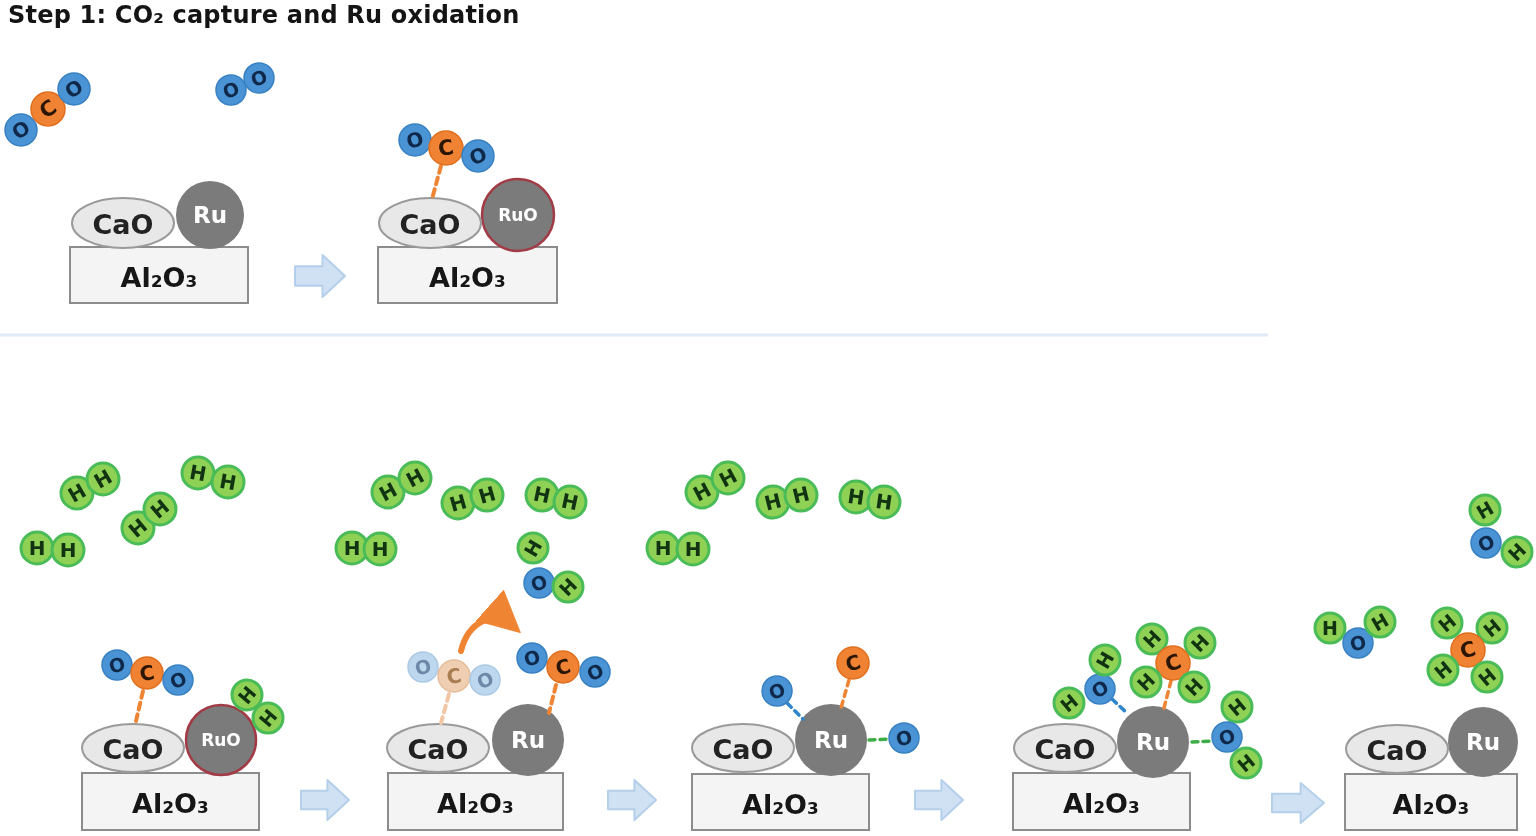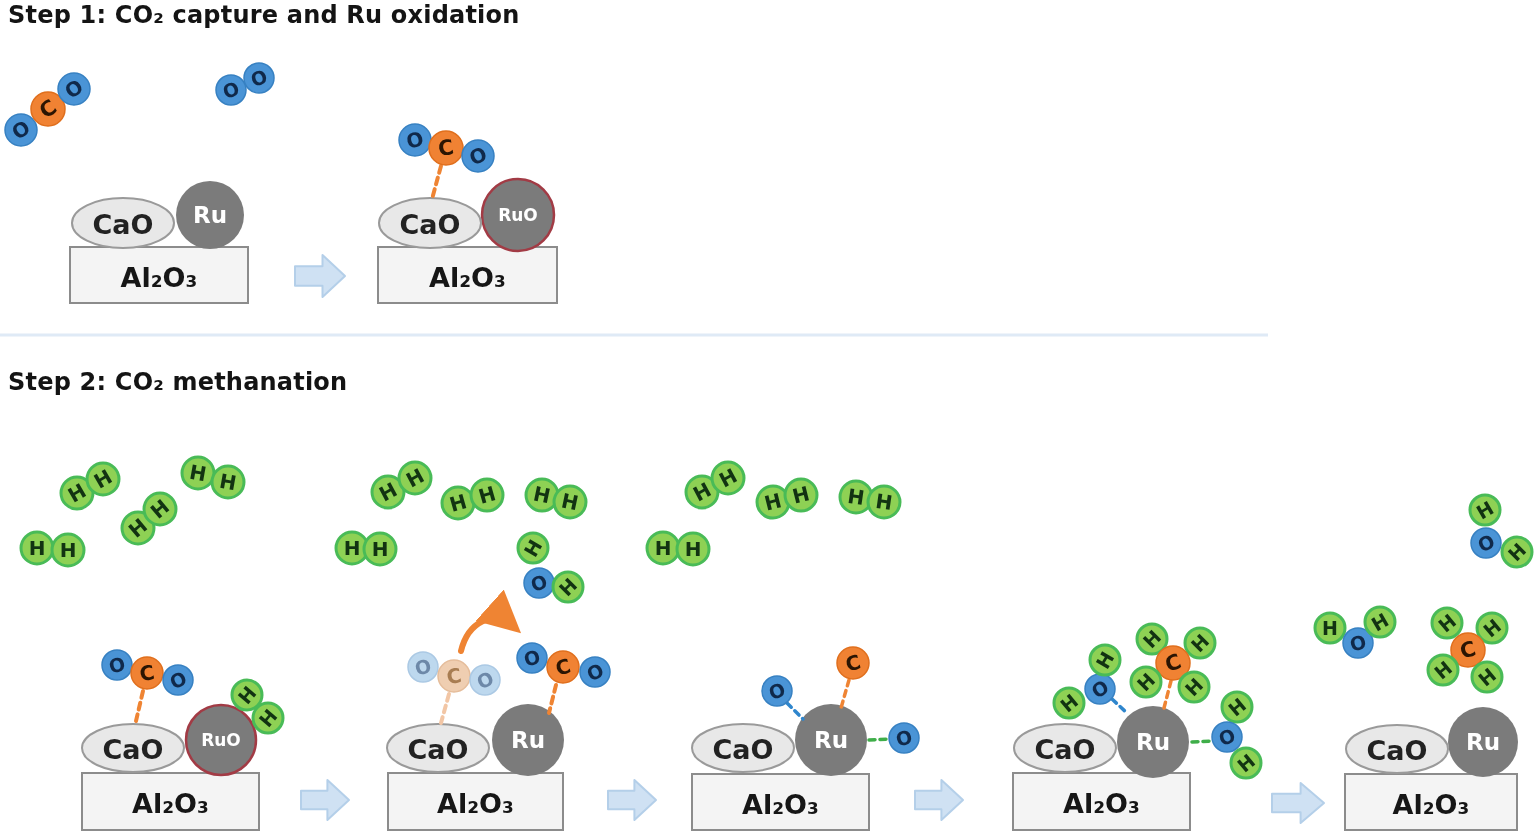--- a/index.html
+++ b/index.html
@@ -8,21 +8,20 @@
   .title{position:absolute;font-weight:bold;font-size:24px;color:#141414;letter-spacing:0.2px;}
   #t1{left:8px;top:1px;}
   #t2{left:8px;top:368px;}
   #diagram{position:absolute;left:0;top:0;}
 </style>
 </head>
 <body>
 
 <div class="canvas">
   <div class="title" id="t1">Step 1: CO₂ capture and Ru oxidation</div>
-  <div class="title" id="t2">Step 2: CO₂ methanation</div>
   <svg id="diagram" width="1536" height="836" viewBox="0 0 1536 836">
     <defs>
       <marker id="ah" markerWidth="7" markerHeight="7" refX="5.2" refY="3.5" orient="auto">
         <path id="ah-path" d="M0,0 L7,3.5 L0,7 Z" fill="#ef8433"></path>
       </marker>
     </defs>
   <line x1="0" y1="335" x2="1268" y2="335" stroke="#dfeaf6" stroke-width="3"></line>
       <rect x="70" y="247" width="178" height="56" fill="#f4f4f4" stroke="#8c8c8c" stroke-width="2"></rect>
       <text x="159" y="277" font-size="27" fill="#161616" text-anchor="middle" dominant-baseline="central" font-weight="bold" font-family="&quot;DejaVu Sans&quot;,&quot;Liberation Sans&quot;,sans-serif">Al₂O₃</text>
       <circle cx="210" cy="215" r="34" fill="#7b7b7b"></circle>

